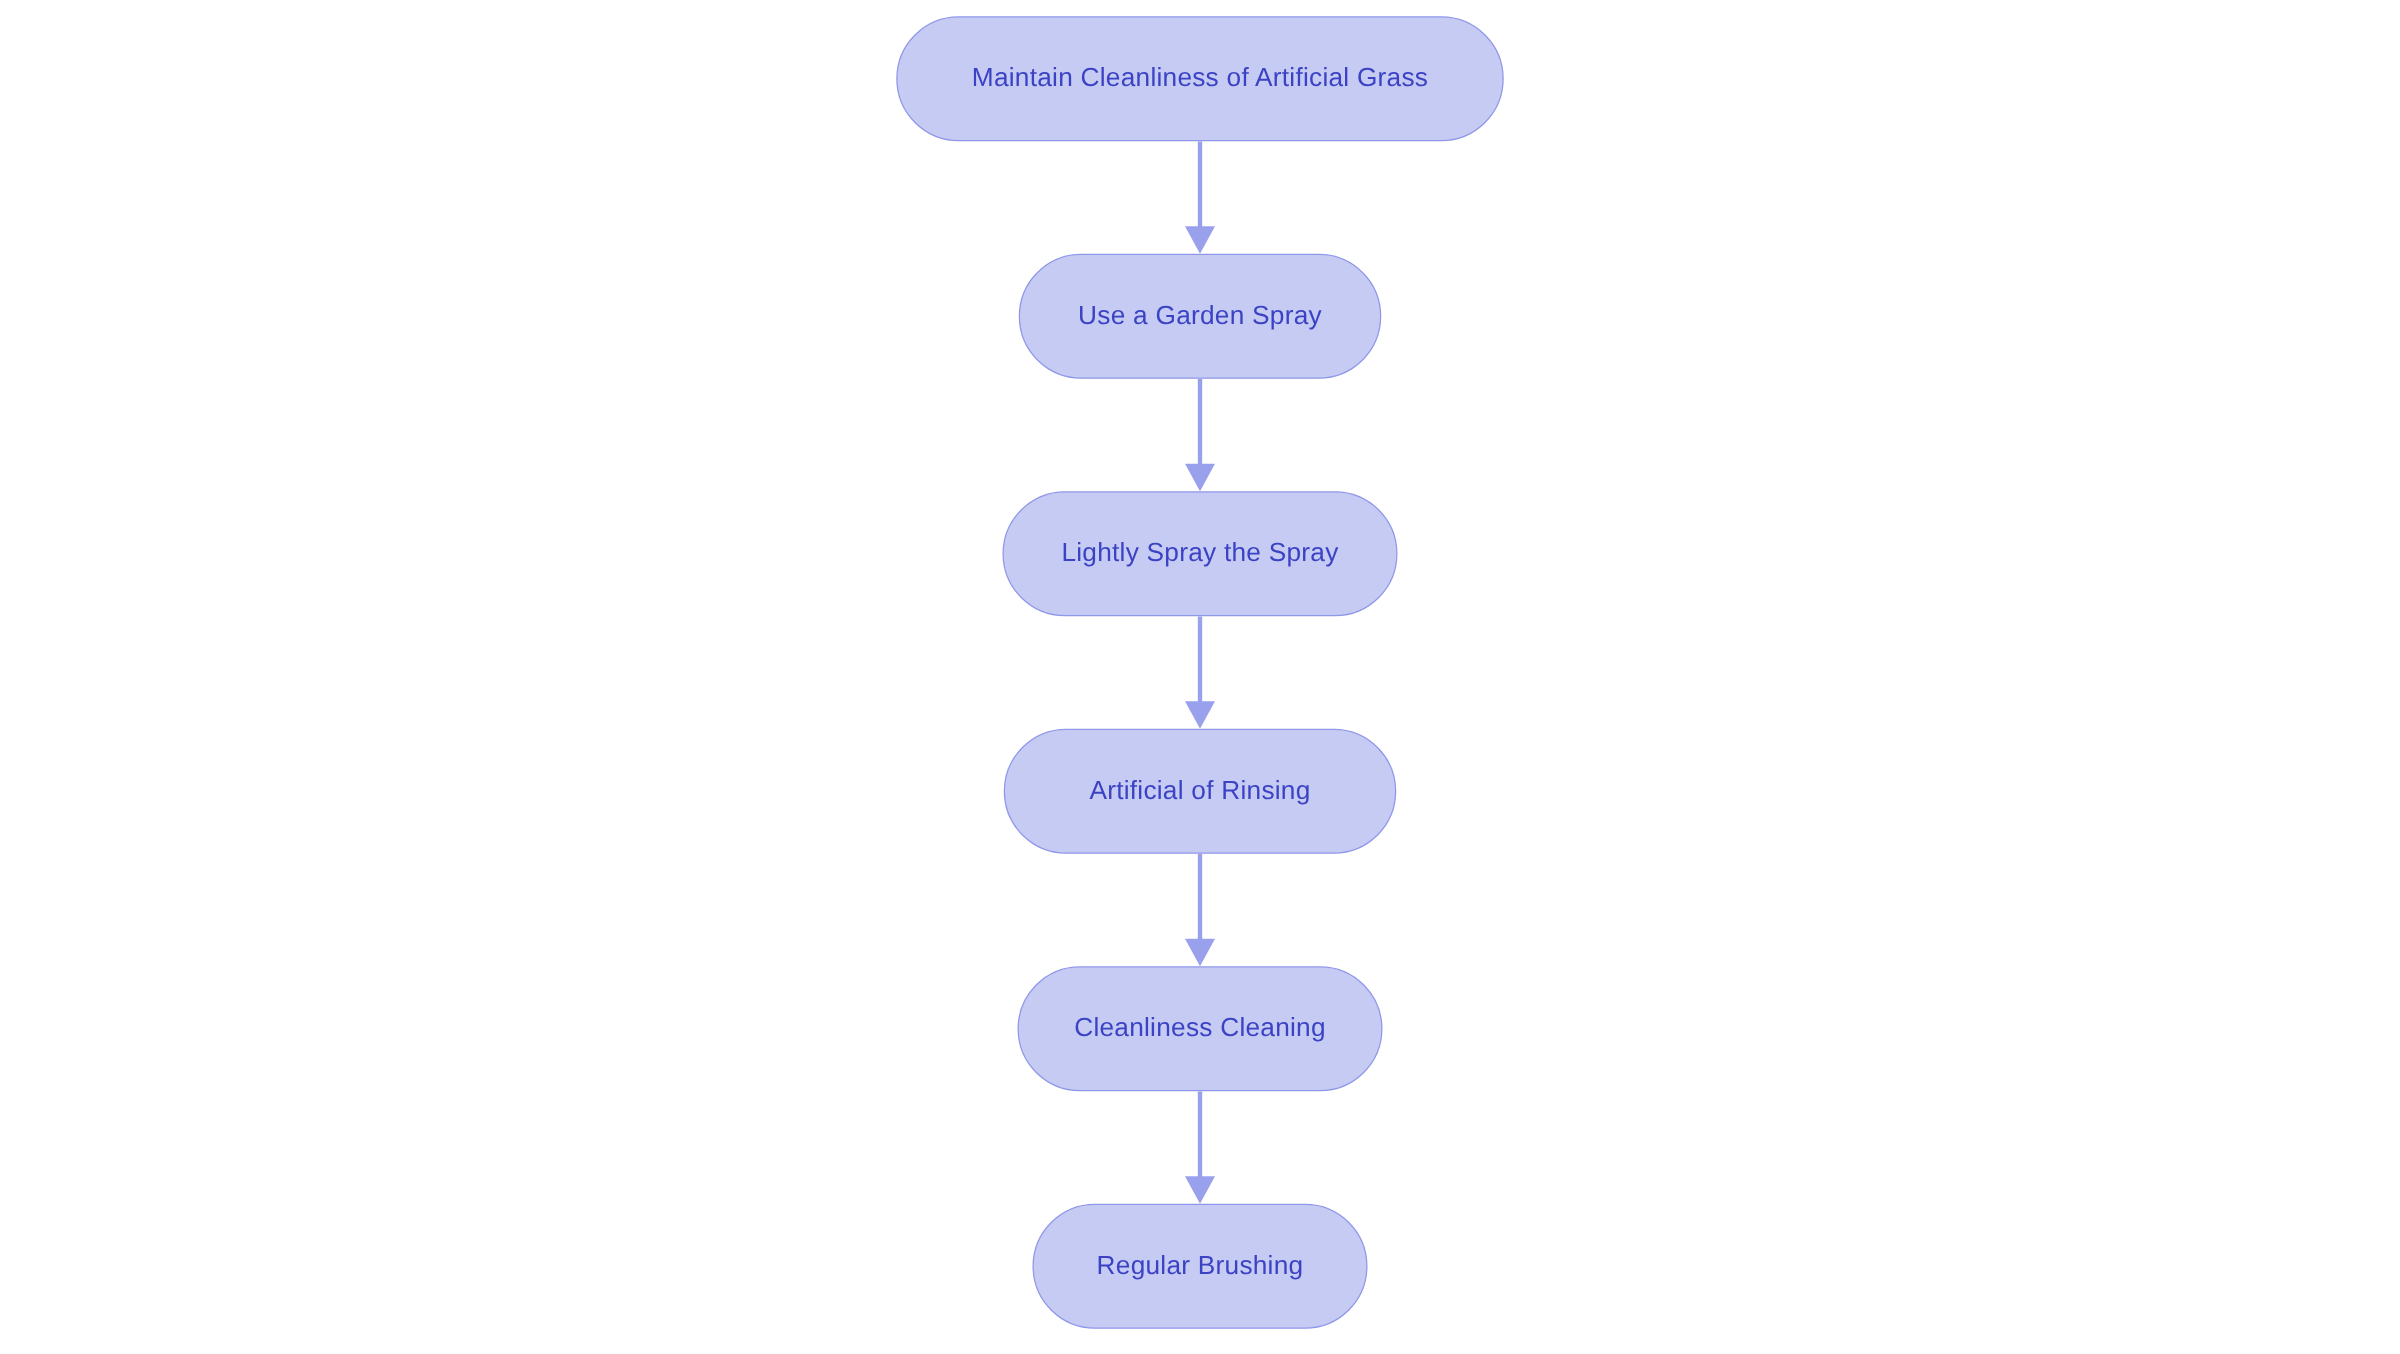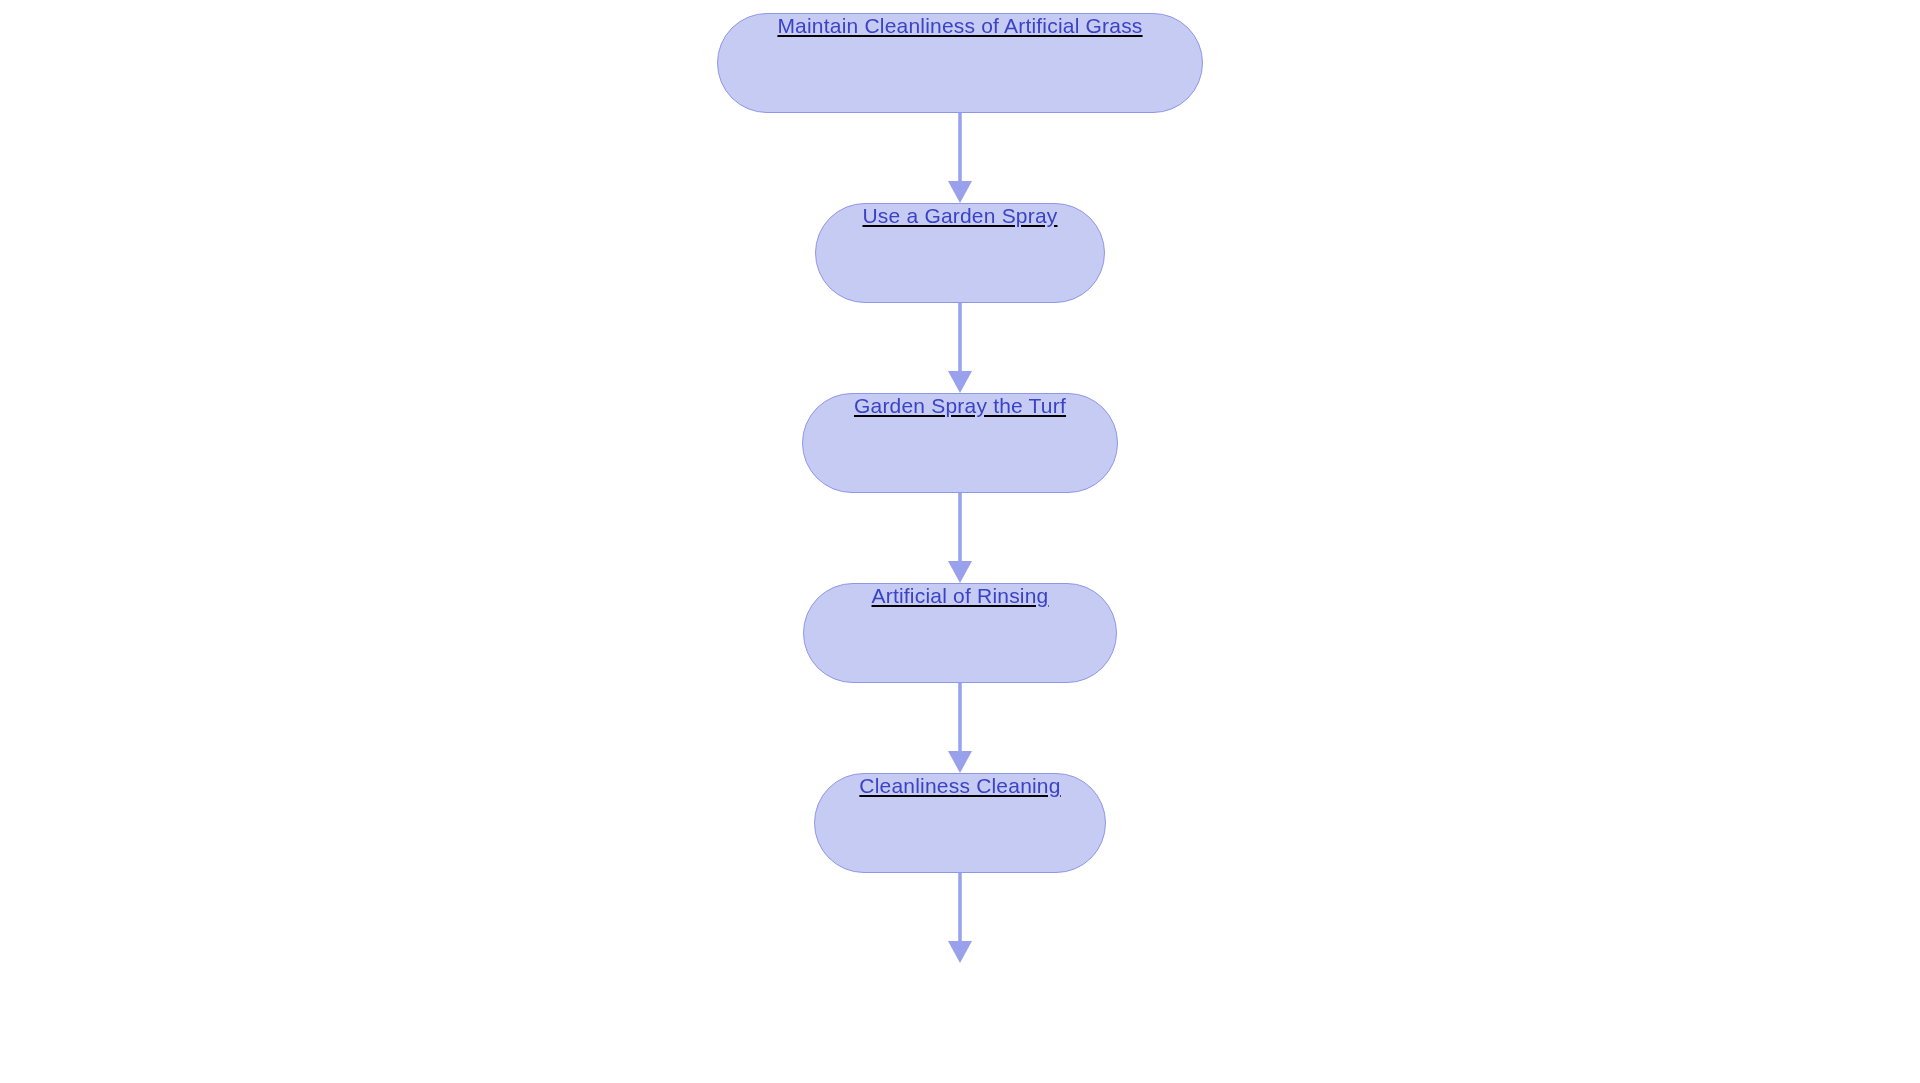--- a/index.html
+++ b/index.html
@@ -24,23 +24,23 @@
     flex-direction: column;
     align-items: center;
   }
   .node {
     box-sizing: border-box;
     height: 100px;
     border-radius: 50px;
     background: #c6cbf4;
     border: 1.5px solid #8f97e8;
     display: flex;
+    align-items: center;
     justify-content: center;
     flex: 0 0 auto;
-    text-decoration: underline;
   }
   .node span {
     color: #3b42c4;
     font-size: 21px;
     font-weight: 500;
     letter-spacing: 0.2px;
     white-space: nowrap;
   }
   .connector {
     flex: 0 0 auto;
@@ -74,21 +74,21 @@
     <div class="node" style="width:290px">
       <span>Use a Garden Spray</span>
     </div>
 
     <svg class="connector" viewBox="0 0 26 90" xmlns="http://www.w3.org/2000/svg">
       <line x1="13" y1="0" x2="13" y2="70"></line>
       <path d="M1,68 L25,68 L13,90 Z"></path>
     </svg>
 
     <div class="node" style="width:316px">
-      <span>Garden Spray the Turf</span>
+      <span>Lightly Spray the Spray</span>
     </div>
 
     <svg class="connector" viewBox="0 0 26 90" xmlns="http://www.w3.org/2000/svg">
       <line x1="13" y1="0" x2="13" y2="70"></line>
       <path d="M1,68 L25,68 L13,90 Z"></path>
     </svg>
 
     <div class="node" style="width:314px">
       <span>Artificial of Rinsing</span>
     </div>
@@ -100,15 +100,18 @@
 
     <div class="node" style="width:292px">
       <span>Cleanliness Cleaning</span>
     </div>
 
     <svg class="connector" viewBox="0 0 26 90" xmlns="http://www.w3.org/2000/svg">
       <line x1="13" y1="0" x2="13" y2="70"></line>
       <path d="M1,68 L25,68 L13,90 Z"></path>
     </svg>
 
+    <div class="node" style="width:268px">
+      <span>Regular Brushing</span>
+    </div>
 
   </div>
 </div>
 
 </body></html>

